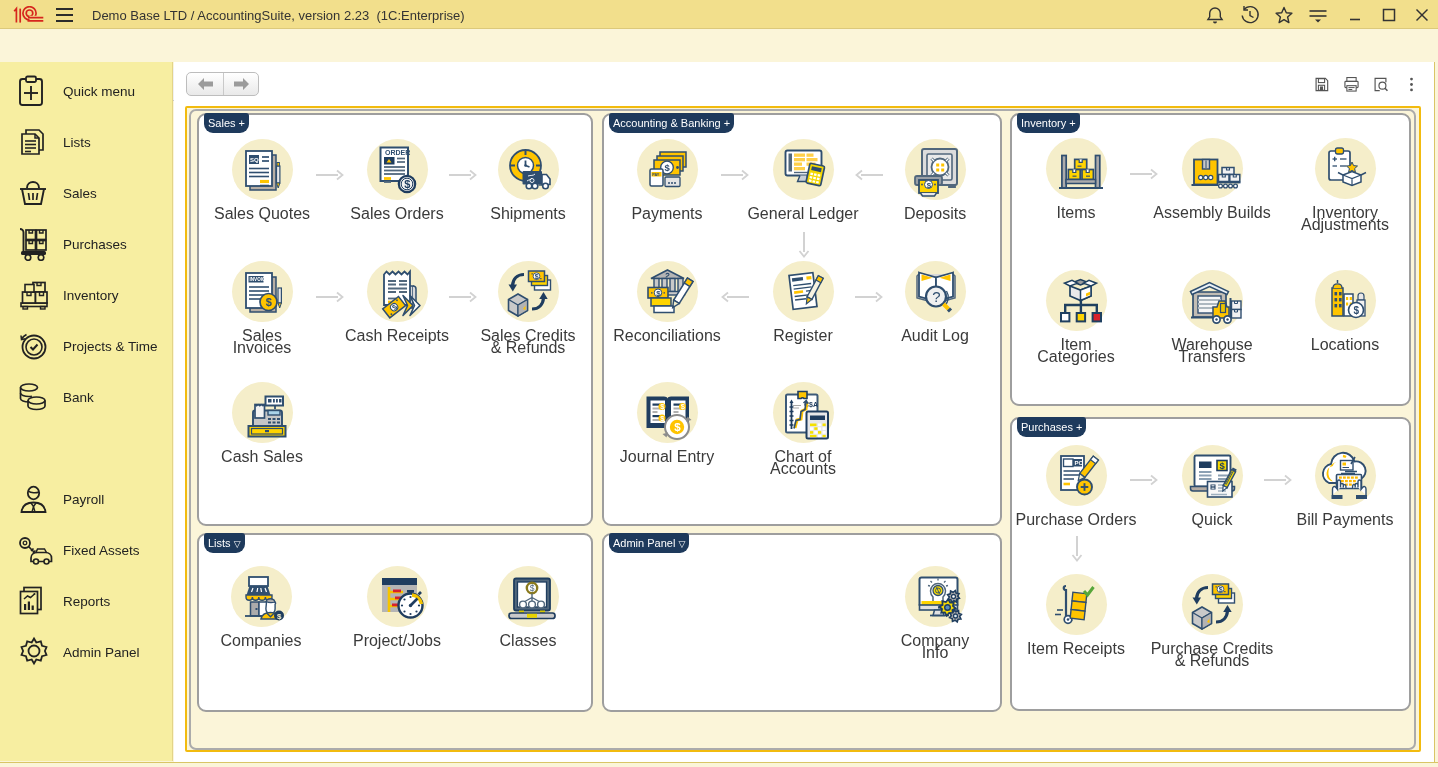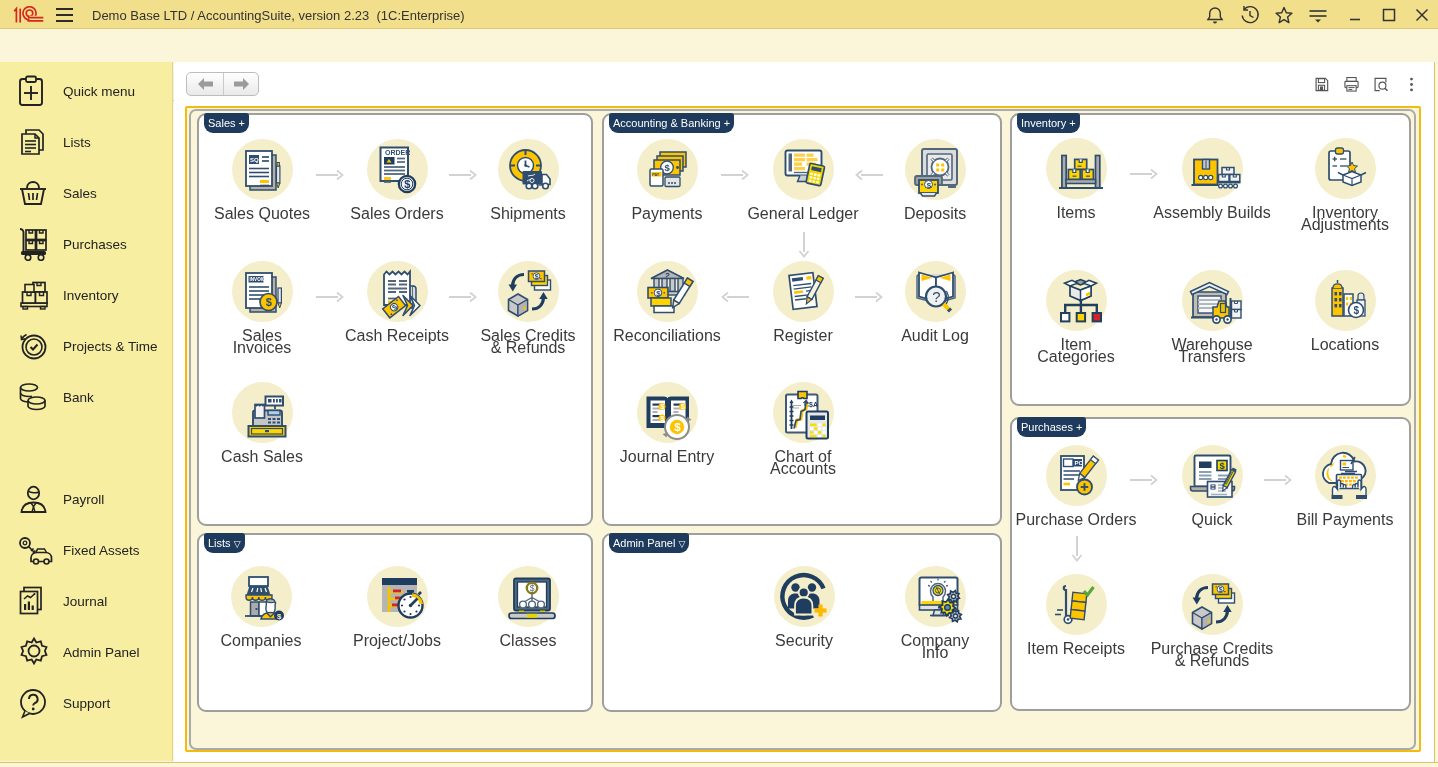--- a/index.html
+++ b/index.html
@@ -212,37 +212,28 @@
     <div class="mitem" style="top:513px">
         <svg width="30" height="32" viewBox="0 0 30 32">
           <rect x="7" y="2.5" width="17" height="22" fill="#F7EEA1" stroke="#222" stroke-width="1.7"></rect>
           <rect x="3.5" y="6.5" width="17" height="22" fill="#F7EEA1" stroke="#222" stroke-width="1.7"></rect>
           <path d="M7 14 l3.5-3 3 1.5 4-3.5" fill="none" stroke="#222" stroke-width="1.5"></path>
           <circle cx="17.5" cy="9" r="1" fill="#222"></circle>
           <rect x="7" y="19" width="2.2" height="6" fill="#222"></rect>
           <rect x="10.8" y="16.5" width="2.2" height="8.5" fill="#222"></rect>
           <rect x="14.6" y="20.5" width="2.2" height="4.5" fill="#222"></rect>
         </svg>
-        <div class="t">Journal</div>
+        <div class="t">Reports</div>
       </div>
     <div class="mitem" style="top:564px">
         <svg width="34" height="34" viewBox="0 0 34 34">
           <path d="M17 3.5 l2.3 4 4.5-1.2 1.2 4.5 4.5 1.2 -1.6 4 1.6 4 -4.5 1.2 -1.2 4.5 -4.5-1.2 -2.3 4 -2.3-4 -4.5 1.2 -1.2-4.5 -4.5-1.2 1.6-4 -1.6-4 4.5-1.2 1.2-4.5 4.5 1.2 Z" fill="none" stroke="#222" stroke-width="1.8"></path>
           <circle cx="17" cy="16" r="5.5" fill="none" stroke="#222" stroke-width="1.8"></circle>
         </svg>
         <div class="t">Admin Panel</div>
-      </div>
-    <div class="mitem" style="top:615px">
-        <svg width="32" height="32" viewBox="0 0 32 32">
-          <circle cx="16" cy="15" r="12" fill="none" stroke="#222" stroke-width="1.8"></circle>
-          <path d="M8 24 l-2.5 6 7-3.5" fill="#F7EEA1" stroke="#222" stroke-width="1.6"></path>
-          <path d="M12 12 a4.3 4.3 0 1 1 6 4 c-1.2 .7-1.8 1.2-1.8 2.6" fill="none" stroke="#222" stroke-width="2"></path>
-          <circle cx="16.2" cy="22" r="1.4" fill="#222"></circle>
-        </svg>
-        <div class="t">Support</div>
       </div>
   </div>
 
   <div id="content">
     <div id="navbtns">
       <svg width="18" height="14" viewBox="0 0 18 14" style="position:absolute;left:9px;top:4px">
           <path d="M8 1 L2 7 L8 13 V9.5 H17 V4.5 H8 Z" fill="#9b9b9b"></path>
         </svg>
       <div class="sep"></div>
       <svg width="18" height="14" viewBox="0 0 18 14" style="position:absolute;left:46px;top:4px">
@@ -1051,36 +1042,20 @@
     <rect x="21" y="44.5" width="5" height="2.5" fill="#D8C800"></rect>
           <rect x="42" y="44.5" width="5" height="2.5" fill="#D8C800"></rect>
     <rect x="11" y="47" width="46" height="5.5" rx="2.5" fill="#C9C9C9" stroke="#1F3D5F" stroke-width="1.7"></rect>
     <rect x="29" y="47.8" width="10" height="4" fill="#E8D400"></rect>
   </svg>
       </div>
       <div class="lbl">Classes</div>
     </div>
 
 
-  <div class="item" style="left:739px;top:566px">
-      <div class="circ">
-        <svg width="61" height="61" viewBox="0 0 61 61">
-    <path d="M49.5,22.5 A21.3,21.3 0 1 0 39,49.5" fill="none" stroke="#1F3D5F" stroke-width="4.4"></path>
-    <circle cx="21.5" cy="21.5" r="4.2" fill="#1F3D5F"></circle>
-    <path d="M14,42.5 v-7.5 c0,-5 3,-7.5 7.5,-7.5 s7.5,2.5 7.5,7.5 v7.5 z" fill="#1F3D5F"></path>
-    <circle cx="38" cy="21.5" r="4.2" fill="#1F3D5F"></circle>
-    <path d="M30.5,42.5 v-7.5 c0,-5 3,-7.5 7.5,-7.5 s7.5,2.5 7.5,7.5 v7.5 z" fill="#1F3D5F"></path>
-    <circle cx="29.7" cy="26.5" r="5" fill="#1F3D5F" stroke="#F5EECA" stroke-width="1.8"></circle>
-    <path d="M21,48.5 v-8.5 c0,-6 3.7,-8.5 8.7,-8.5 s8.7,2.5 8.7,8.5 v8.5 z" fill="#1F3D5F" stroke="#F5EECA" stroke-width="1.8"></path>
-    <line x1="40.5" y1="44.5" x2="52.5" y2="44.5" stroke="#FFB900" stroke-width="4.2"></line>
-    <line x1="46.5" y1="38.5" x2="46.5" y2="50.5" stroke="#FFB900" stroke-width="4.2"></line>
-  </svg>
-      </div>
-      <div class="lbl">Security</div>
-    </div>
 
   <div class="item" style="left:870px;top:566px">
       <div class="circ">
         <svg width="61" height="61" viewBox="0 0 61 61">
     <rect x="14.5" y="11.5" width="38" height="29" rx="2" fill="#fff" stroke="#2F4E6F" stroke-width="2"></rect>
     <rect x="16.5" y="35" width="34" height="4" fill="#FFD400"></rect>
     <rect x="14.5" y="39" width="38" height="5" fill="#E2E2E2" stroke="#2F4E6F" stroke-width="1.6"></rect>
     <rect x="33" y="41" width="4.5" height="1.6" fill="#2F4E6F"></rect>
     <path d="M28,49.5 l1.5,-5.5 h8 l1.5,5.5 z" fill="#E2E2E2" stroke="#2F4E6F" stroke-width="1.5"></path>
     <line x1="25" y1="49.5" x2="44" y2="49.5" stroke="#2F4E6F" stroke-width="1.7"></line>

